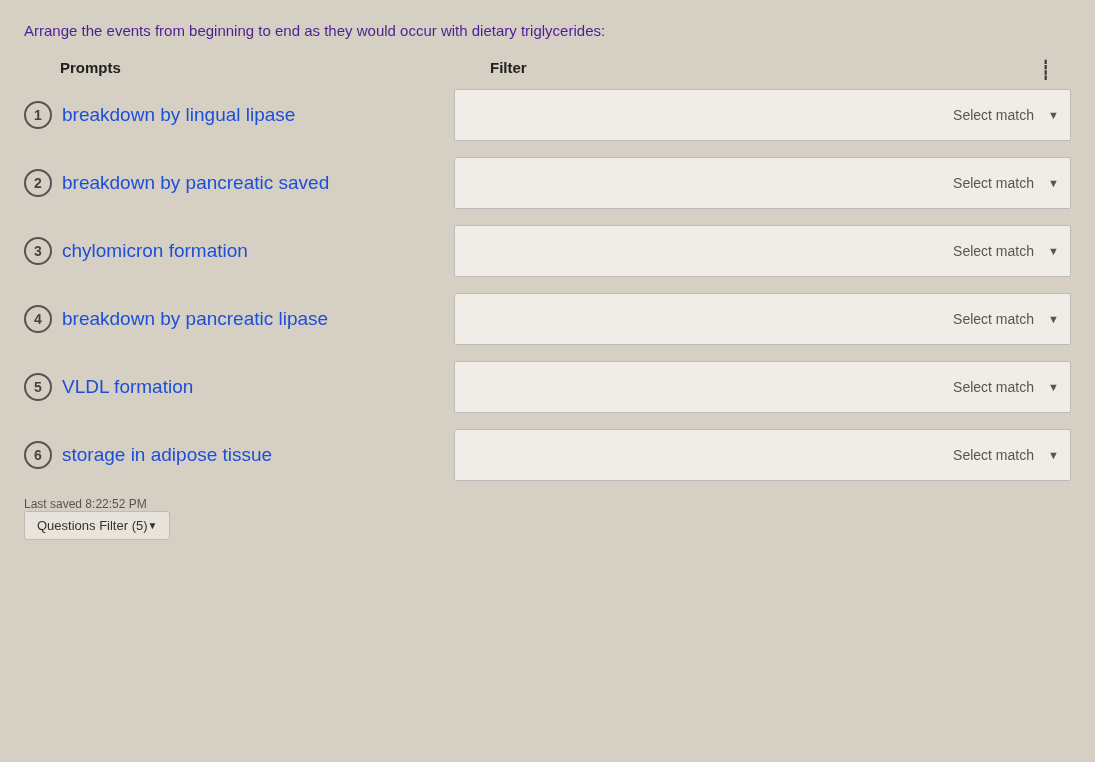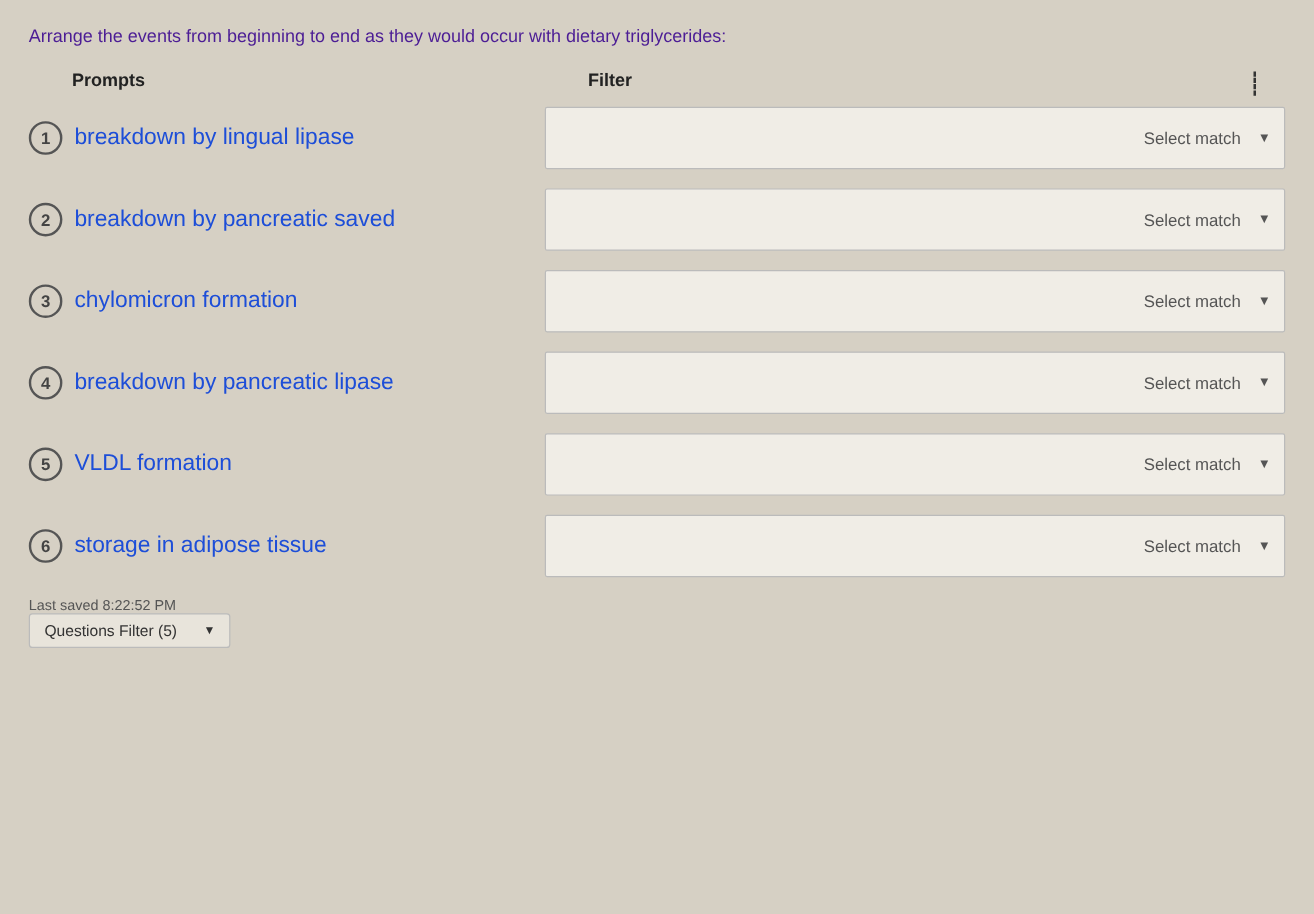--- a/index.html
+++ b/index.html
@@ -126,21 +126,21 @@
     }
 
     .last-saved {
       font-size: 12px;
       color: #555;
     }
 
     .filter-button {
       display: inline-flex;
       align-items: center;
-      gap: 22px;
+      gap: 0;
       background-color: #e8e4db;
       border: 1px solid #bbb;
       border-radius: 3px;
       padding: 6px 12px;
       font-size: 13px;
       color: #333;
       cursor: pointer;
     }
 
     .filter-button .btn-arrow {

